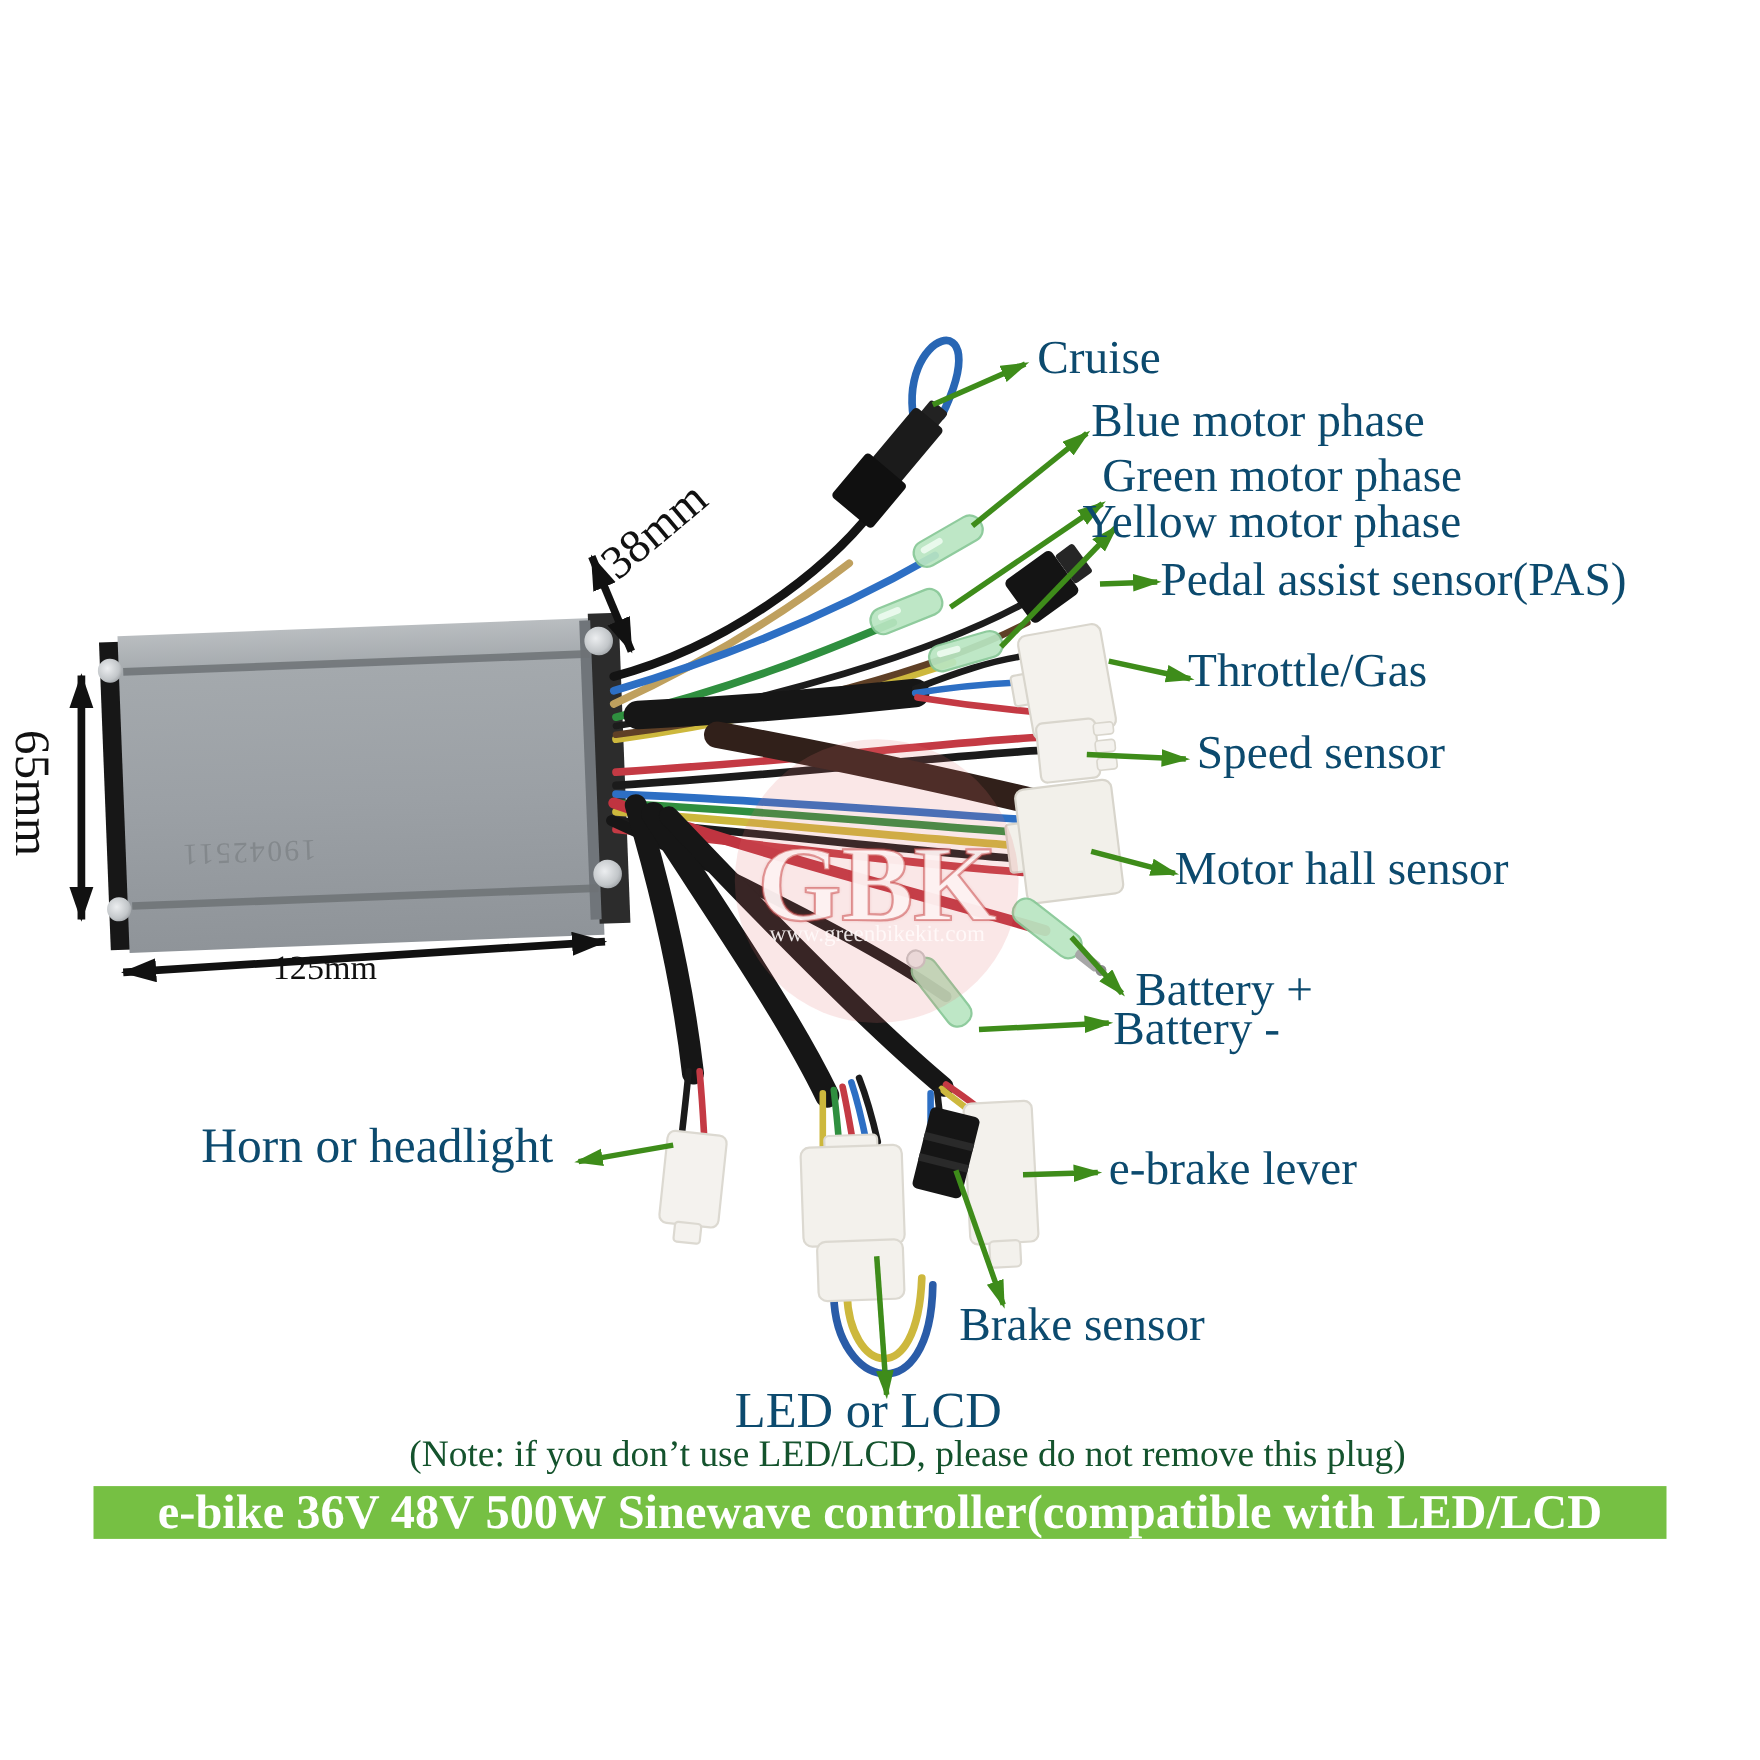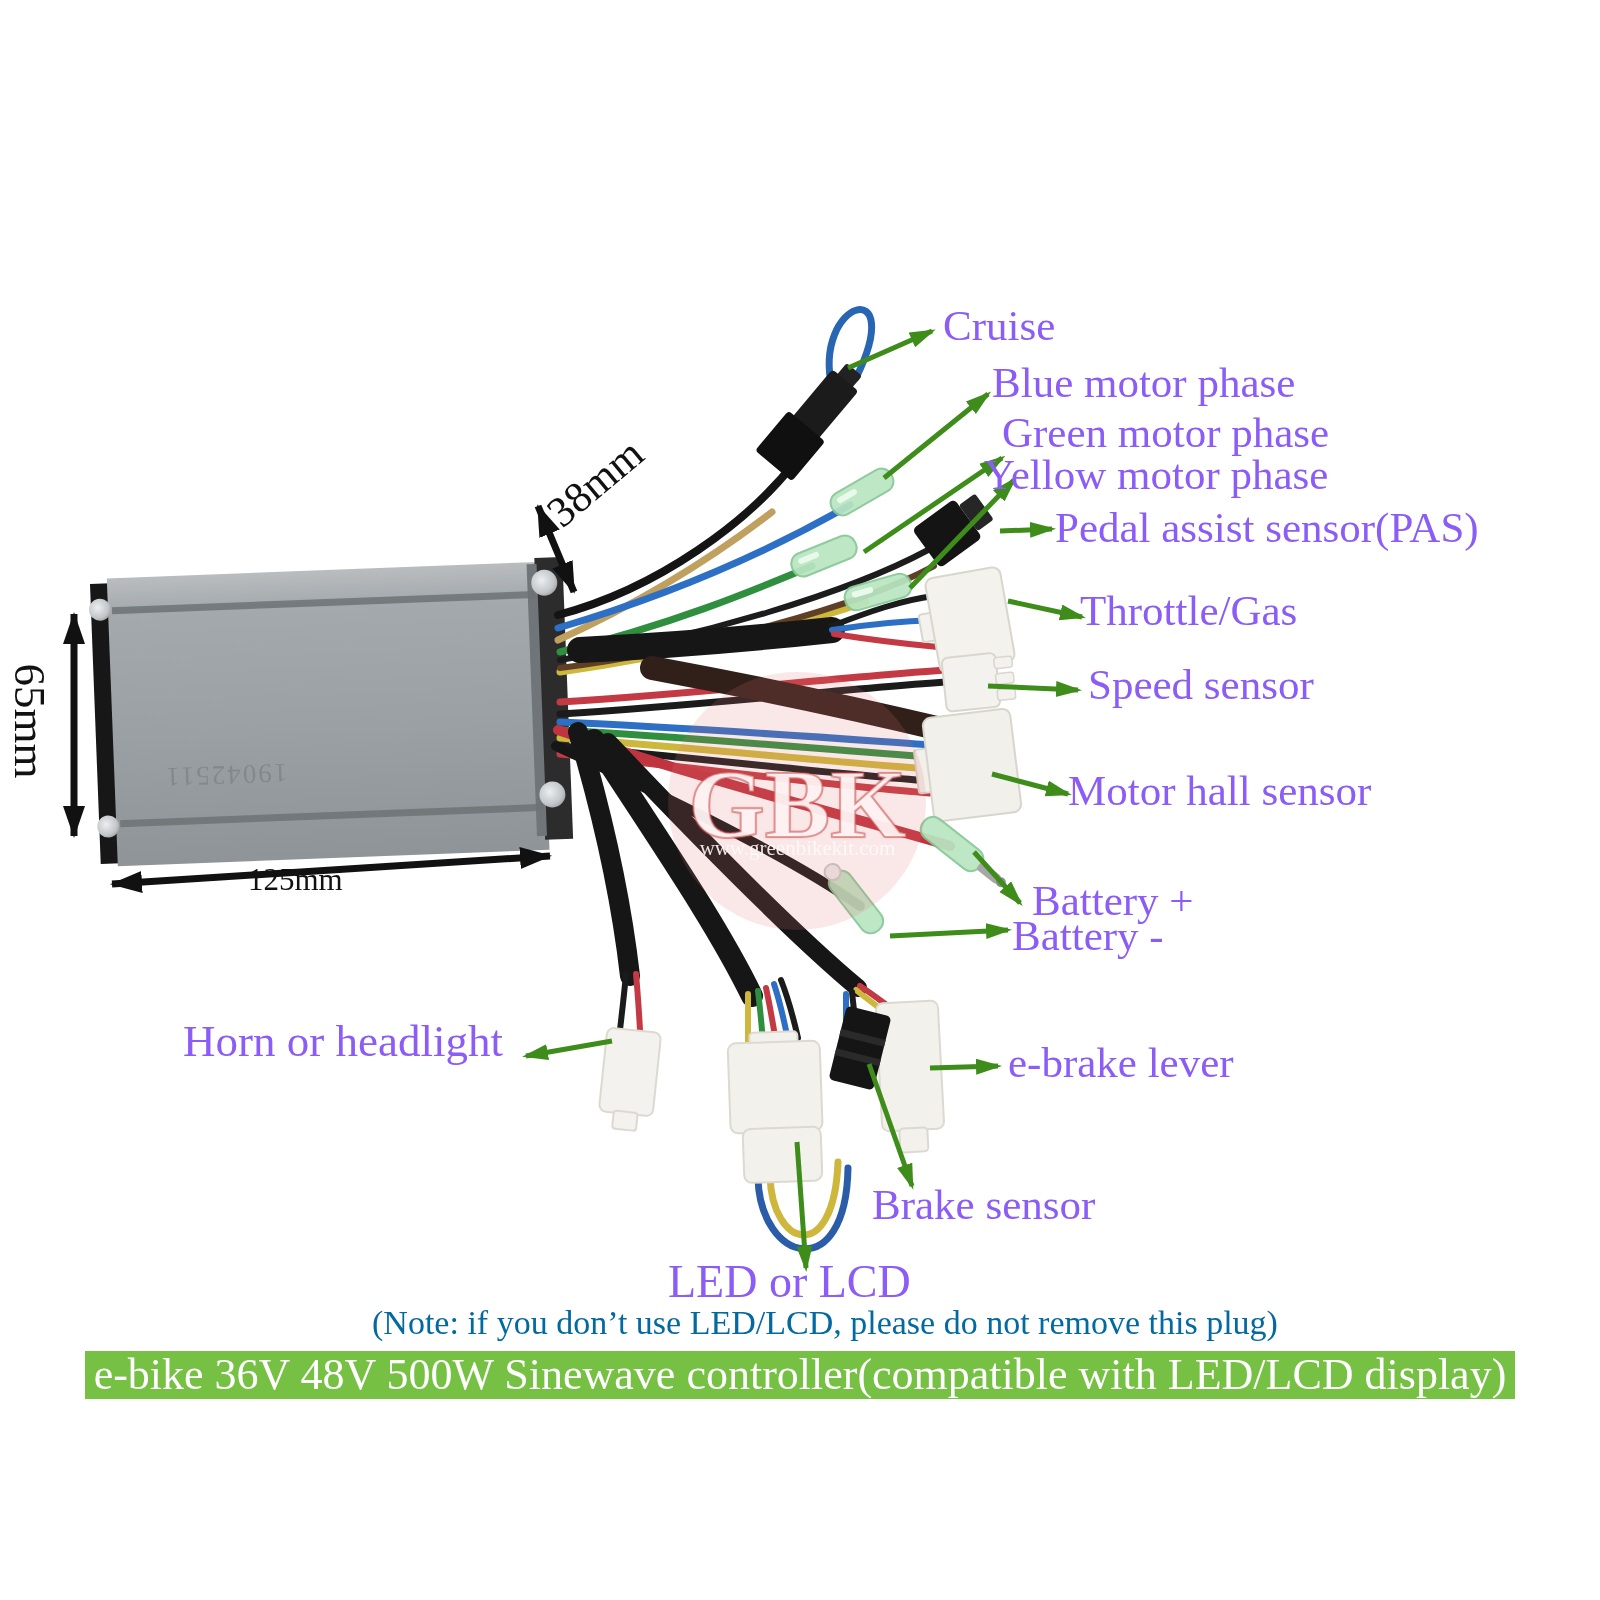--- a/index.html
+++ b/index.html
@@ -1,29 +1,29 @@
 <!DOCTYPE html>
 <html><head>
 <meta charset="utf-8">
 <style>
   html,body{margin:0;padding:0;background:#fff;}
   #stage{position:relative;width:1600px;height:1600px;background:#ffffff;overflow:hidden;
          font-family:"Liberation Serif","DejaVu Serif",serif;}
   #wires-svg{position:absolute;left:0;top:0;}
-  .lbl{position:absolute;white-space:nowrap;color:#8b5cf6;font-size:43px;line-height:1.05;}
+  .lbl{position:absolute;white-space:nowrap;color:#0c4a6e;font-size:43px;line-height:1.05;}
   .lbl-horn{font-size:45px;}
   .lbl-led{font-size:46px;}
   .dim{position:absolute;white-space:nowrap;color:#111;}
   .dim-125{left:248px;top:862px;font-size:31px;}
   .dim-65{left:-28px;top:695px;font-size:45px;transform:rotate(90deg);}
   .dim-38{left:540px;top:458px;font-size:43px;transform:rotate(-40deg);}
   .note{position:absolute;left:75px;top:1304px;width:1500px;text-align:center;
-        font-size:34px;color:#0369a1;}
+        font-size:34px;color:#14532d;}
   .banner{position:absolute;left:85px;top:1351px;width:1430px;height:48px;
-          background:#76c043;color:#ffffff;text-align:center;font-size:44px;line-height:48px;}
+          background:#76c043;color:#ffffff;text-align:center;font-size:44px;line-height:48px;font-weight:bold;}
   .wm-circle{position:absolute;left:668px;top:672px;width:258px;height:258px;border-radius:50%;
              background:rgba(228,112,112,0.17);}
   .wm{position:absolute;text-align:center;left:640px;width:315px;}
   .wm1{top:722px;font-size:30px;color:rgba(202,72,72,0.55);}
   .wm2{top:748px;font-size:98px;font-weight:bold;color:rgba(255,247,247,0.92);
        -webkit-text-stroke:2px rgba(202,72,72,0.5);text-shadow:0 0 3px rgba(202,72,72,0.45);}
   .wm3{top:836px;font-size:21px;color:rgba(255,250,250,0.9);}
 </style>
 </head>
 <body>

